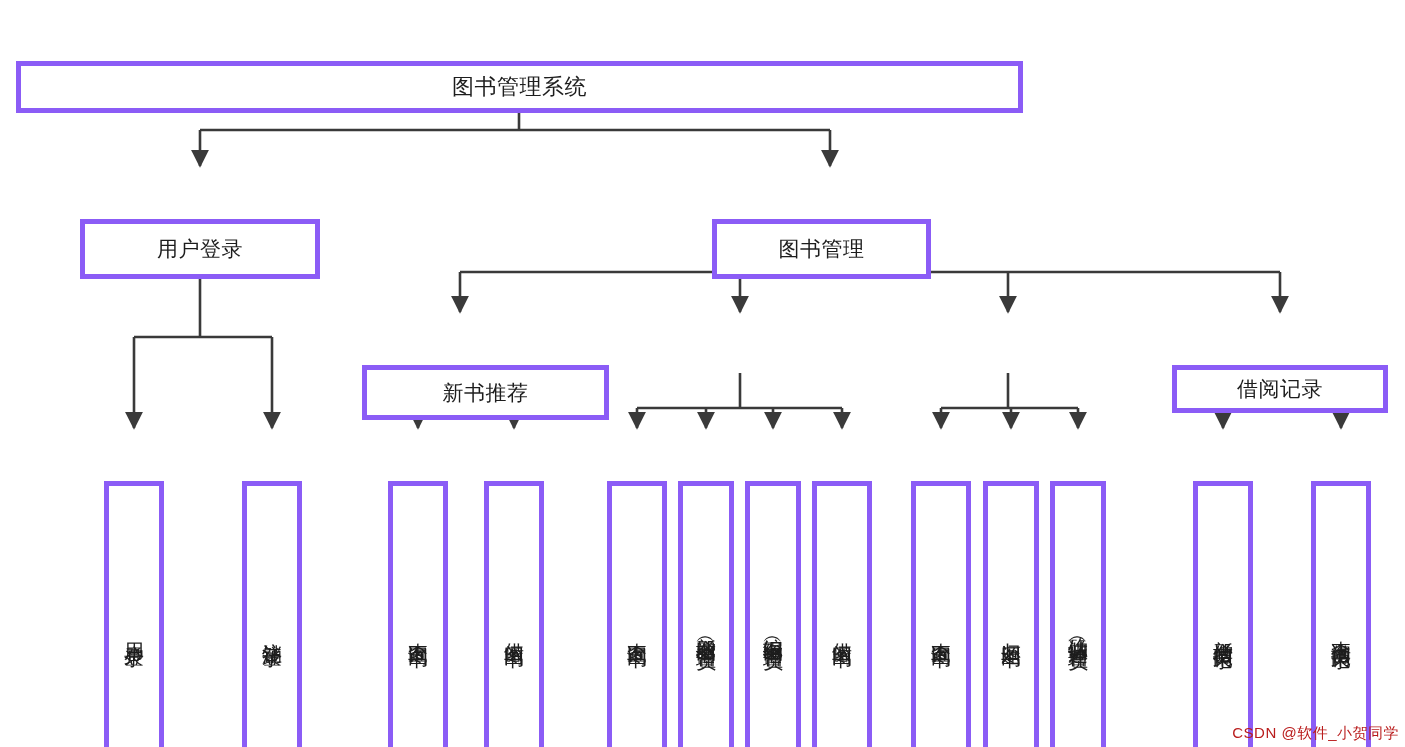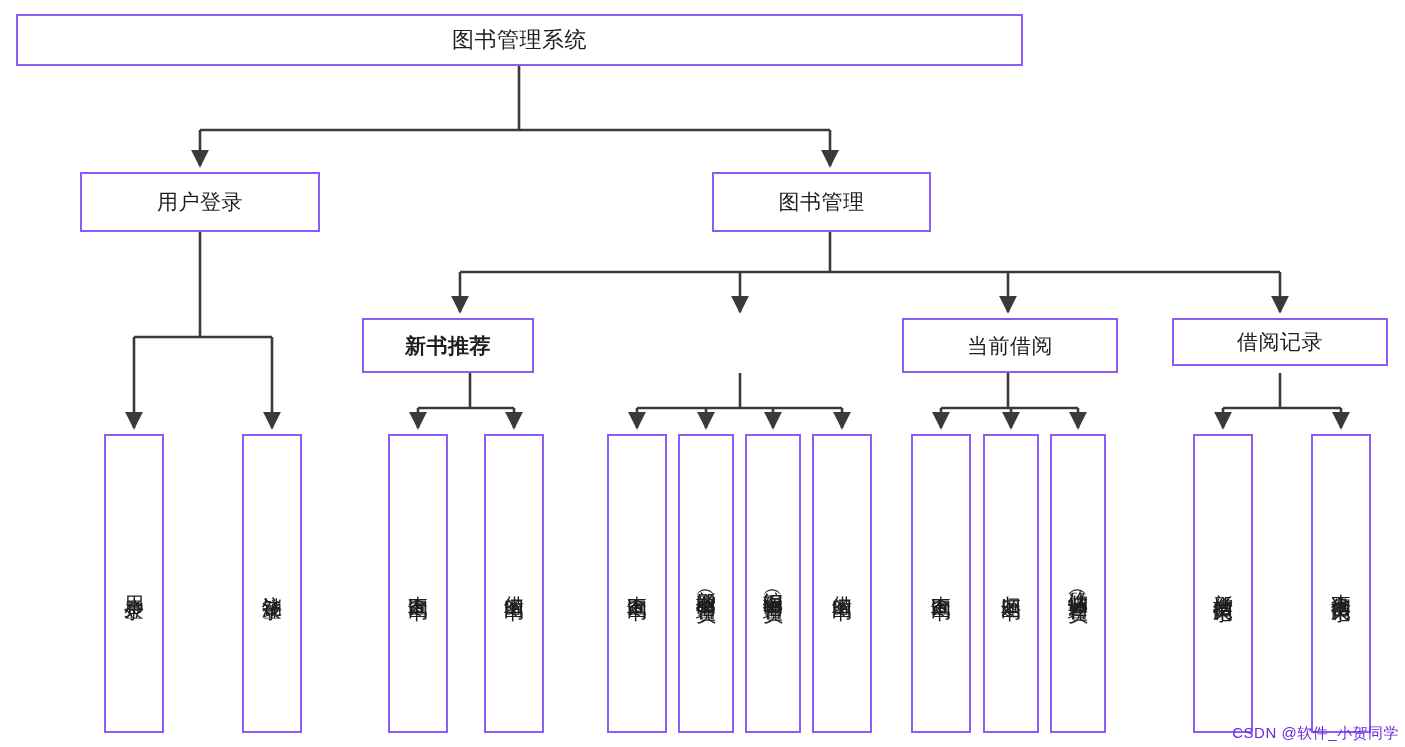--- a/index.html
+++ b/index.html
@@ -24,25 +24,26 @@
     left: 0;
     top: 0;
     width: 1405px;
     height: 747px;
     pointer-events: none;
   }
   .node {
     position: absolute;
     box-sizing: border-box;
     background: #ffffff;
-    border: 2px solid #8b5cf6;
+    border: 5px solid #8b5cf6;
     display: flex;
     align-items: center;
     justify-content: center;
     z-index: 2;
+    margin-top: 47px;
   }
   .node .node-label {
     display: block;
     text-align: center;
     color: #1d1d1d;
     line-height: 1.22;
     white-space: pre;
   }
   
   .node.horiz .node-label {
@@ -65,21 +66,21 @@
     font-size: 20px;
     line-height: 1.45;
     letter-spacing: 2px;
     max-height: 100%;
   }
   #watermark {
     position: absolute;
     right: 6px;
     bottom: 4px;
     font-size: 15px;
-    color: #6d28d9;
+    color: #b91c1c;
     letter-spacing: 0.5px;
     z-index: 5;
     white-space: nowrap;
     font-family: "Liberation Sans", "DejaVu Sans", sans-serif;
   }
 </style>
 </head>
 <body>
 
 <div id="diagram-root">
@@ -138,25 +139,22 @@
     <span class="node-label">图书管理系统</span>
   </div>
 
   <div class="node horiz" style="left:80px; top:172px; width:240px; height:60px;">
     <span class="node-label">用户登录</span>
   </div>
   <div class="node horiz" style="left:712px; top:172px; width:219px; height:60px;">
     <span class="node-label">图书管理</span>
   </div>
 
-  <div class="node horiz" style="left:362px; top:318px; width:172px; height:55px;font-weight:bold;">
+  <div class="node horiz" style="left:362px; top:318px; width:247px; height:55px;">
     <span class="node-label">新书推荐</span>
-  </div>
-  <div class="node horiz" style="left:902px; top:318px; width:216px; height:55px;">
-    <span class="node-label">当前借阅</span>
   </div>
   <div class="node horiz" style="left:1172px; top:318px; width:216px; height:48px;">
     <span class="node-label">借阅记录</span>
   </div>
 
   <div class="node vert" style="left:104px; top:434px; width:60px; height:299px;">
     <span class="node-label">用户登录</span>
   </div>
   <div class="node vert" style="left:242px; top:434px; width:60px; height:299px;">
     <span class="node-label">注销登录</span>

